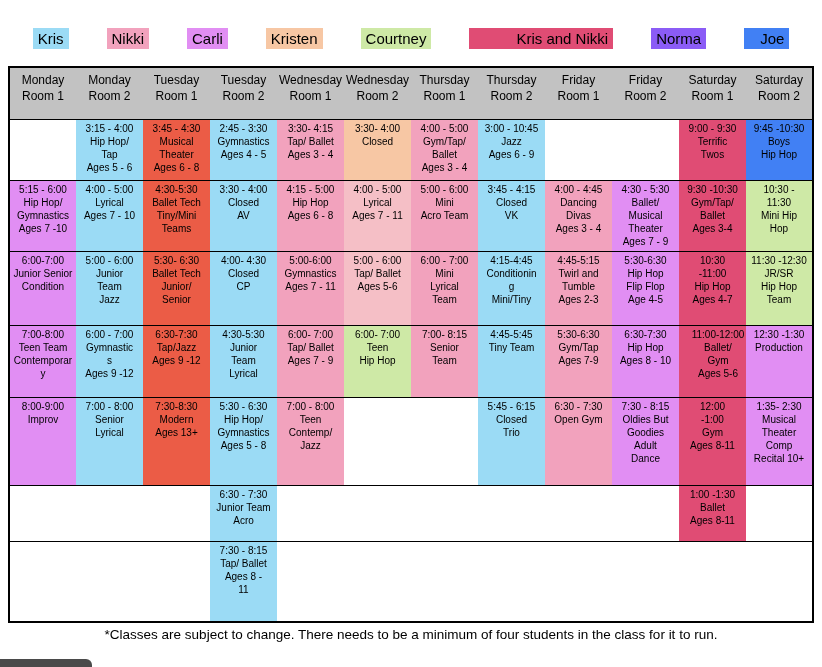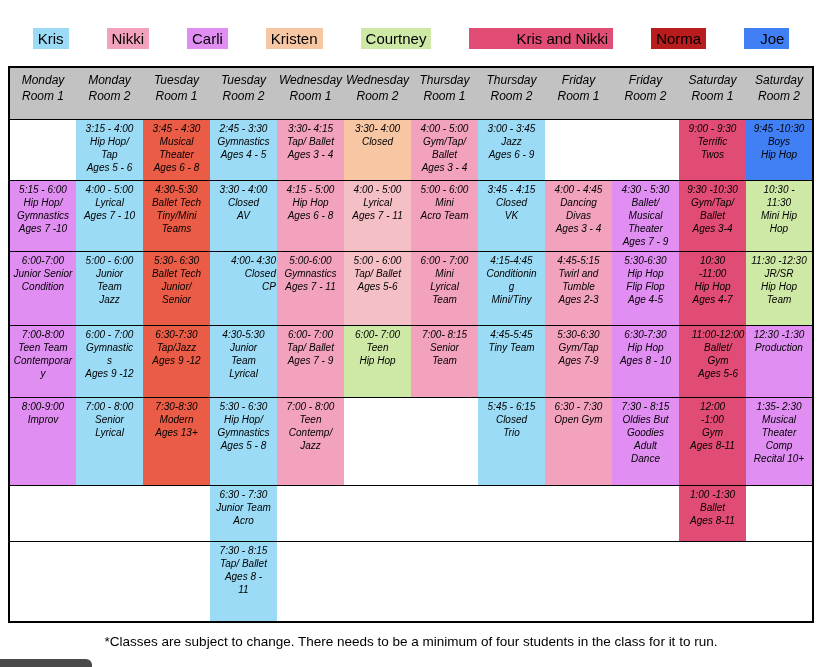--- a/index.html
+++ b/index.html
@@ -23,21 +23,20 @@
     font-size: 15px;
     padding: 2px 5px;
     white-space: nowrap;
   }
   table.schedule {
     border-collapse: collapse;
     table-layout: fixed;
     width: 806px;
     margin: 17px auto 0 auto;
     border: 2px solid #000;
-    font-style: italic;
   }
   table.schedule th {
     background: #c2c2c2;
     font-weight: normal;
     font-size: 12px;
     line-height: 1.35;
     text-align: center;
     vertical-align: top;
     padding: 4px 0 2px 0;
     white-space: pre-line;
@@ -50,21 +49,21 @@
     line-height: 1.32;
     text-align: center;
     vertical-align: top;
     padding: 2px 1px;
     white-space: pre-line;
     border-bottom: 1px solid #000;
     box-sizing: border-box;
     overflow: hidden;
   }
   .footer-note {
-    margin-top: 11px;
+    margin-top: 4px;
     text-align: center;
     font-size: 13.5px;
   }
   .corner-fragment {
     position: absolute;
     left: 0;
     bottom: 0;
     width: 92px;
     height: 8px;
     background: #4a4a4a;
@@ -76,21 +75,21 @@
 
 <div class="page">
 
   <div class="legend">
       <span class="legend-item" style="background: rgb(155, 219, 245);">Kris</span>
       <span class="legend-item" style="background: rgb(242, 162, 189);">Nikki</span>
       <span class="legend-item" style="background: rgb(225, 142, 243);">Carli</span>
       <span class="legend-item" style="background: rgb(247, 199, 164);">Kristen</span>
       <span class="legend-item" style="background: rgb(206, 233, 166);">Courtney</span>
       <span class="legend-item" style="background: rgb(224, 76, 116); padding-left: 47px;">Kris and Nikki</span>
-      <span class="legend-item" style="background: #b91c1c;">Norma</span>
+      <span class="legend-item" style="background: #8b5cf6;">Norma</span>
       <span class="legend-item" style="background: rgb(65, 128, 244); padding-left: 16px;">Joe</span>
     </div>
 
   <table class="schedule">
     <thead>
       <tr>
           <th>Monday
 Room 1</th>
           <th>Monday
 Room 2</th>
@@ -132,21 +131,21 @@
 Ages 4 - 5</td>
           <td style="background: rgb(242, 162, 189);">3:30- 4:15
 Tap/ Ballet
 Ages 3 - 4</td>
           <td style="background: rgb(247, 199, 164);">3:30- 4:00
 Closed</td>
           <td style="background: rgb(242, 162, 189);">4:00 - 5:00
 Gym/Tap/
 Ballet
 Ages 3 - 4</td>
-          <td style="background: rgb(155, 219, 245);">3:00 - 3:45
+          <td style="background: rgb(155, 219, 245);">3:00 - 10:45
 Jazz
 Ages 6 - 9</td>
           <td></td>
           <td></td>
           <td style="background: rgb(224, 76, 116);">9:00 - 9:30
 Terrific
 Twos</td>
           <td style="background: rgb(65, 128, 244);">9:45 -10:30
 Boys
 Hip Hop</td>
@@ -201,21 +200,21 @@
 Junior Senior
 Condition</td>
           <td style="background: rgb(155, 219, 245);">5:00 - 6:00
 Junior
 Team
 Jazz</td>
           <td style="background: rgb(235, 92, 70);">5:30- 6:30
 Ballet Tech
 Junior/
 Senior</td>
-          <td style="background: rgb(155, 219, 245); text-align: right;">4:00- 4:30
+          <td style="background: rgb(155, 219, 245);">4:00- 4:30
 Closed
 CP</td>
           <td style="background: rgb(242, 162, 189);">5:00-6:00
 Gymnastics
 Ages 7 - 11</td>
           <td style="background: rgb(245, 191, 198);">5:00 - 6:00
 Tap/ Ballet
 Ages 5-6</td>
           <td style="background: rgb(242, 162, 189);">6:00 - 7:00
 Mini

